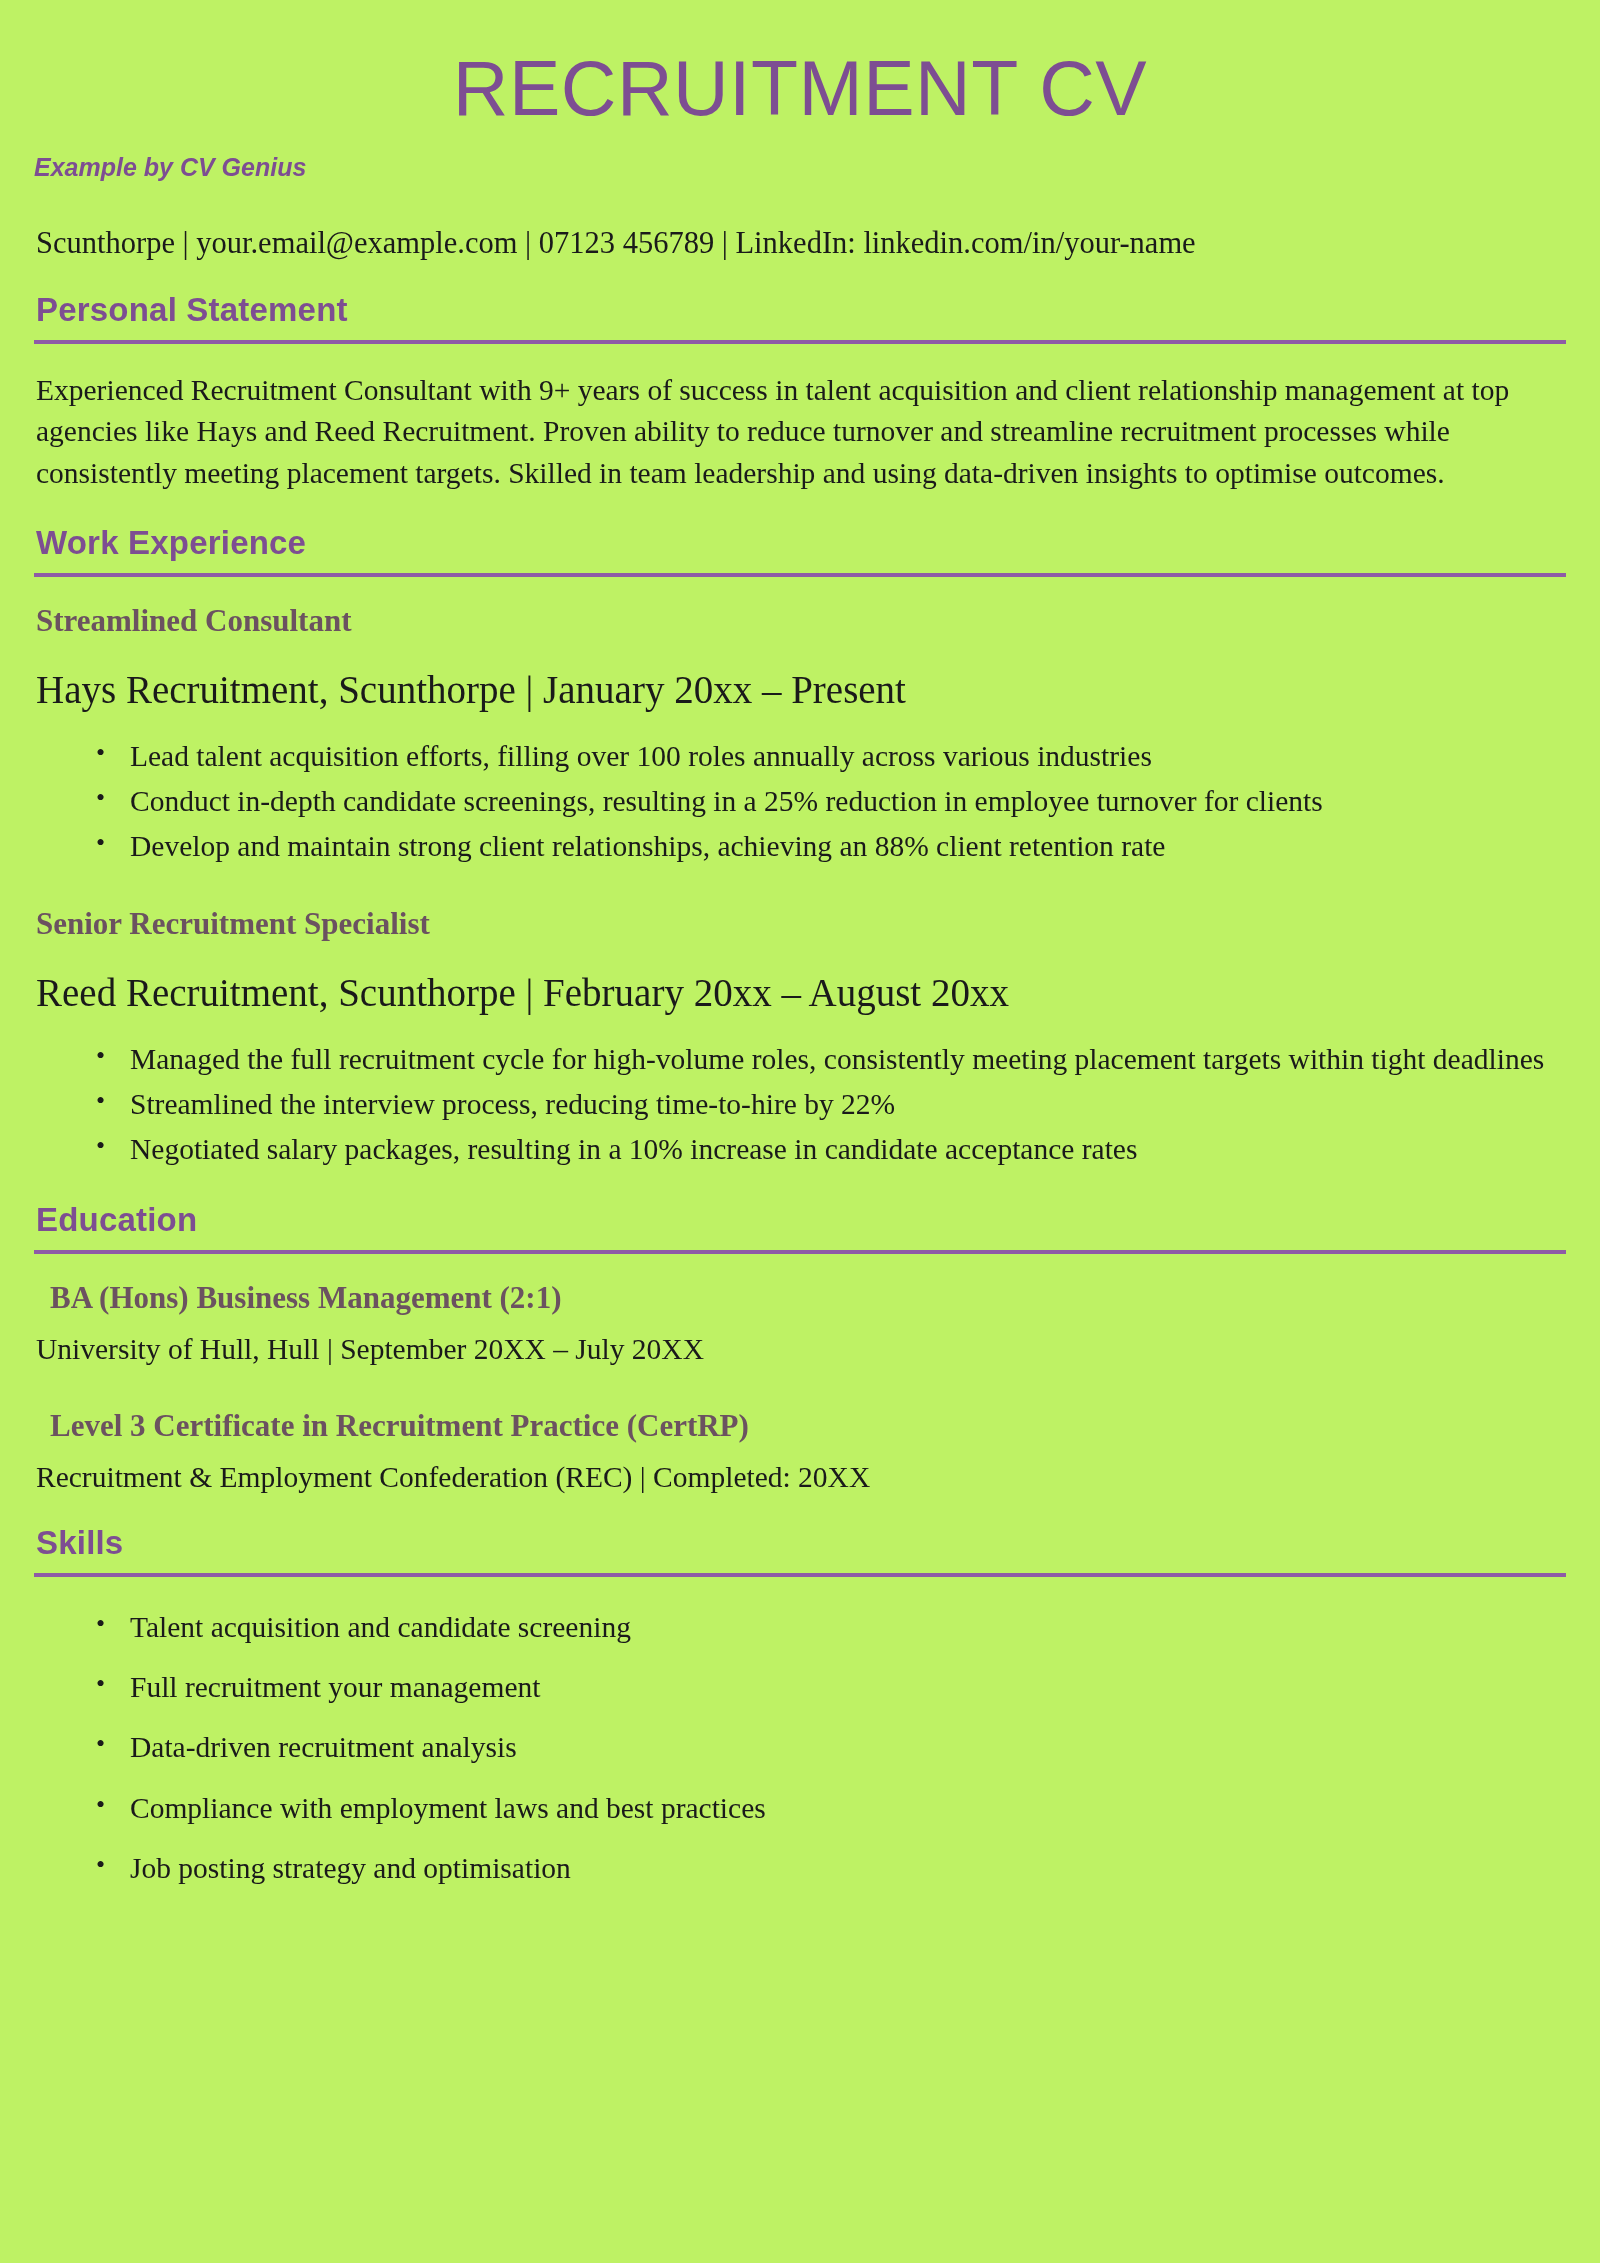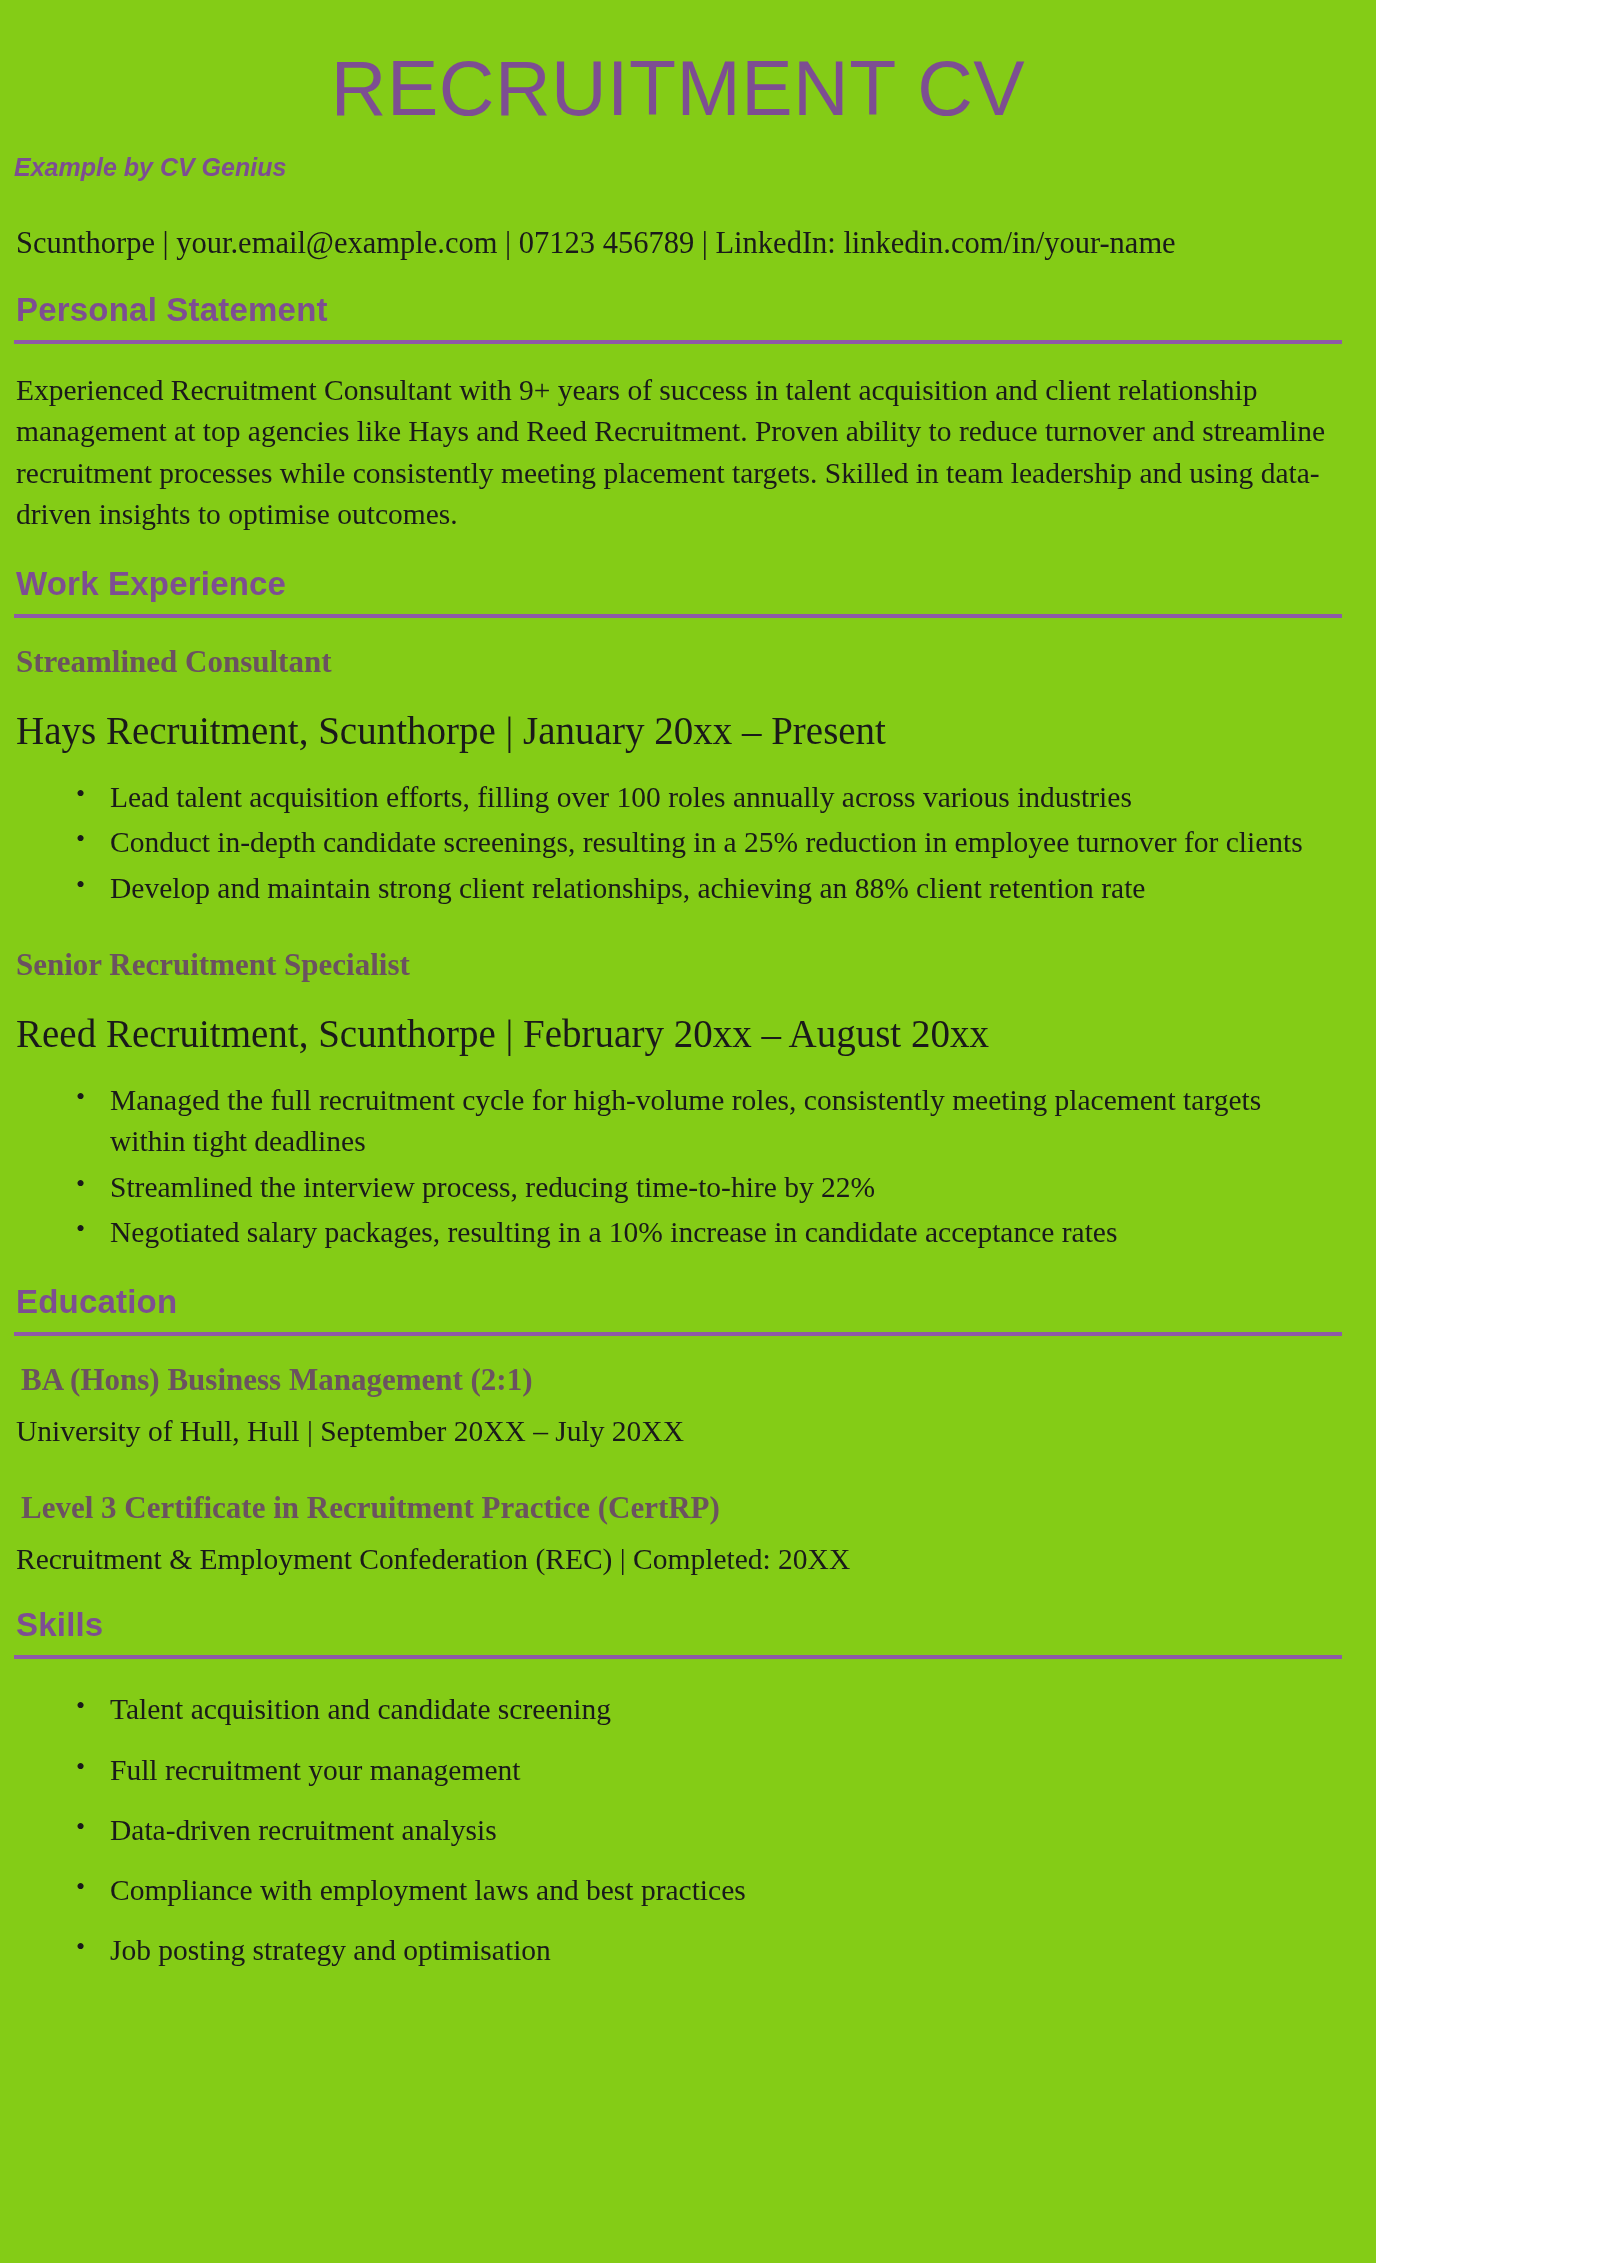--- a/index.html
+++ b/index.html
@@ -8,24 +8,24 @@
     width: 1600px;
     background: #ffffff;
   }
 
   body {
     font-family: "Liberation Serif", serif;
     color: #1a1a1a;
   }
 
   .page {
-    width: 1376px;
+    width: 1600px;
     min-height: 2263px;
-    background: #84cc16;
-    padding: 44px 34px 40px 14px;
+    background: #bef264;
+    padding: 44px 34px 40px 34px;
   }
 
   
   .doc-title {
     text-align: center;
     font-family: "Liberation Sans", sans-serif;
     font-weight: 400;
     font-size: 77px;
     line-height: 1.0;
     letter-spacing: 0.5px;
@@ -133,21 +133,21 @@
   }
 
   
   .edu-entry + .edu-entry { margin-top: 42px; }
 
   .edu-title {
     font-family: "Liberation Serif", serif;
     font-weight: 700;
     font-size: 31px;
     color: #6B5260;
-    margin-left: 7px;
+    margin-left: 16px;
   }
 
   .edu-meta {
     font-family: "Liberation Serif", serif;
     font-size: 29.5px;
     color: #1a1a1a;
     margin-top: 17px;
     margin-left: 2px;
   }
 

